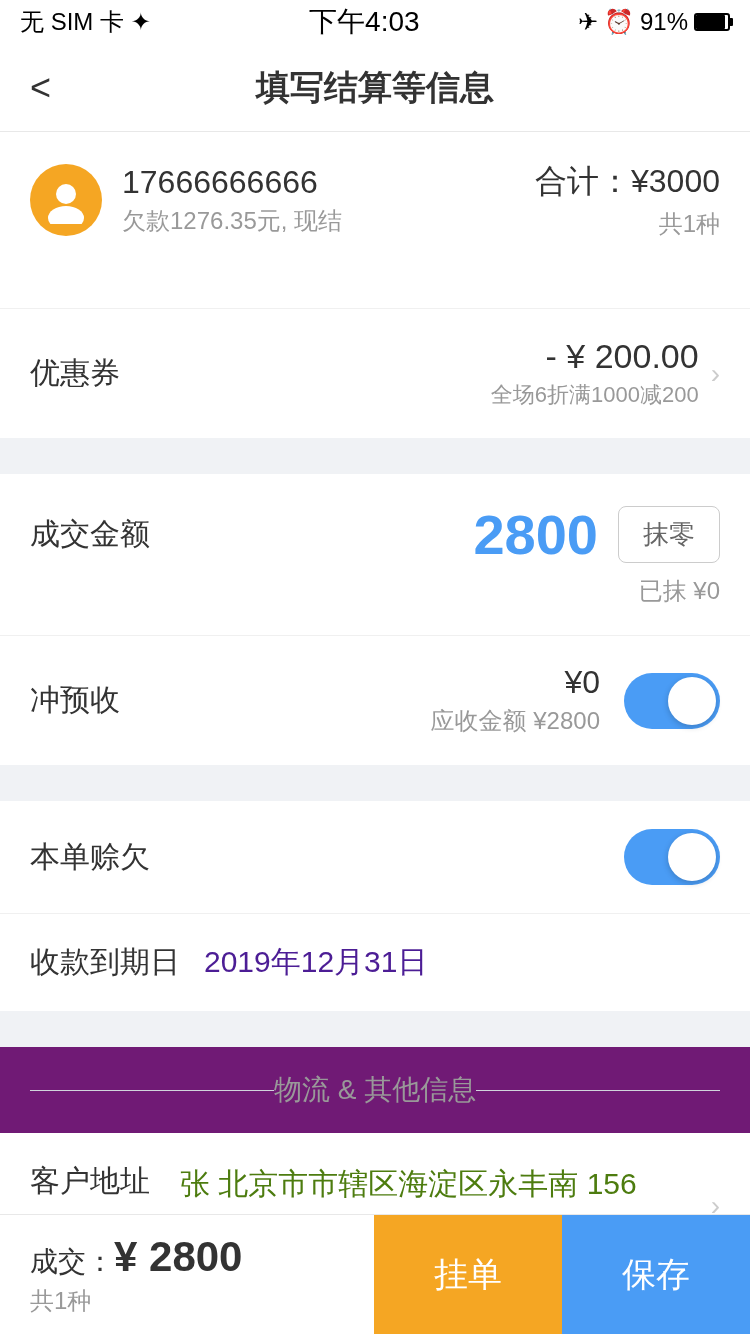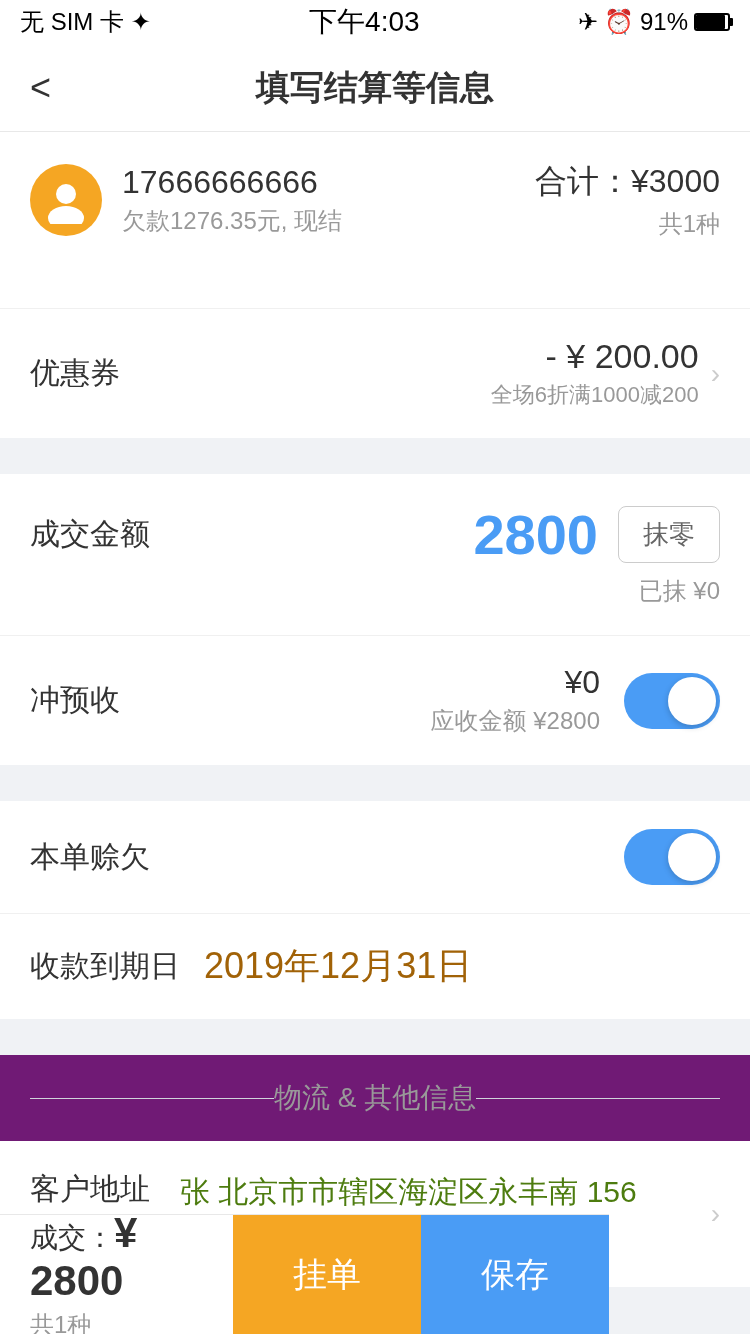--- a/index.html
+++ b/index.html
@@ -216,21 +216,21 @@
       background: #fff;
       padding: 28px 30px;
       border-top: 1px solid #f0f0f0;
     }
     .duedate-row {
       display: flex;
       align-items: center;
       gap: 24px;
     }
     .duedate-label { font-size: 30px; color: #333; }
-    .duedate-value { font-size: 36px; color: #a16207; }
+    .duedate-value { font-size: 30px; color: #4c1d95; }
 
     
     .logistics-header {
       background: #701a75;
       padding: 24px 30px;
       display: flex;
       align-items: center;
       justify-content: center;
     }
     .logistics-line {
@@ -256,21 +256,21 @@
     .empty-area {
       background: #f0f2f5;
       height: 200px;
     }
 
     
     .bottom-bar {
       position: fixed;
       bottom: 0;
       left: 0;
-      width: 609px;
+      width: 750px;
       height: 120px;
       background: #fff;
       display: flex;
       align-items: center;
       border-top: 1px solid #e8e8e8;
       margin-top: 38px;
     }
     .bottom-summary {
       flex: 1;
       padding: 0 30px;

